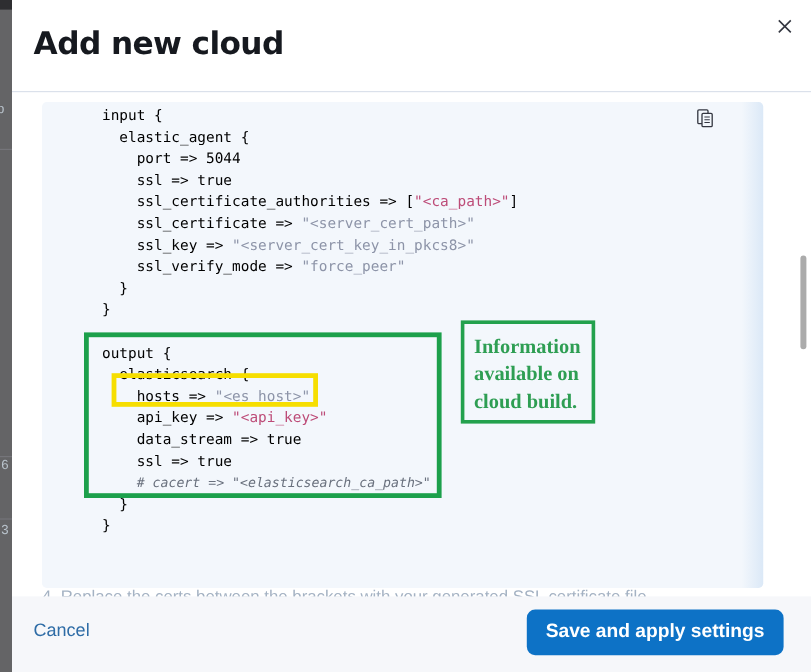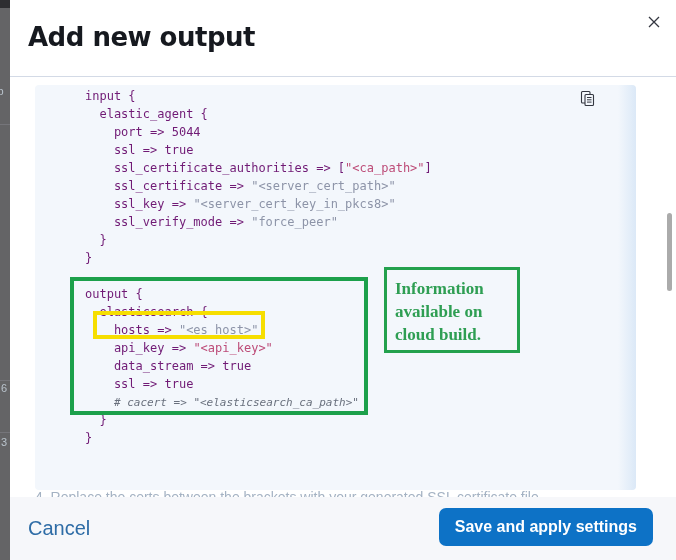--- a/index.html
+++ b/index.html
@@ -23,48 +23,48 @@
   .divider { position:absolute; left:0; top:76px; width:100%; height:1px; background:#d3dae6; }
 
   
   .content { position:absolute; left:0; top:77px; width:100%; height:420px; background:#fff; }
 
   .codeblock { position:absolute; left:25px; top:8px; width:601px; height:405px;
                background:#f3f7fc; border-radius:4px; }
   .code-pre { position:absolute; left:50px; top:2px; font-family:"DejaVu Sans Mono", monospace;
               font-size:12px; line-height:18px; color:#3d4350; white-space:pre; }
   .code-pre .line { height:18px; }
-  .tok-plain  { color:#701a75; }
+  .tok-plain  { color:#000000; }
   .tok-string { color:#8d94a8; }
   .tok-pink   { color:#bd4c78; }
   .tok-comment{ color:#69707d; font-style:italic; font-size:11px; }
   .copy-btn { position:absolute; right:38px; top:4px; width:22px; height:22px; background:transparent;
               border:none; cursor:pointer; }
   .code-fade { position:absolute; right:0; top:0; width:18px; height:100%;
                background:linear-gradient(to right, rgba(215,230,246,0), rgba(215,230,246,0.85));
                border-radius:0 4px 4px 0; }
 
   
   .outline-output { position:absolute; left:60px; top:200px; width:298px; height:138px;
                     border:4px solid #1ca04b; z-index:3; }
   .hl-hosts { position:absolute; left:83px; top:234px; width:172px; height:28px;
               border:4px solid #f6de00; z-index:4; }
-  .note-box { position:absolute; left:374px; top:190px; width:136px; height:86px;
+  .note-box { position:absolute; left:374px; top:190px; width:112px; height:86px;
               border:3px solid #23a14d; z-index:3;
               font-family:"Liberation Serif", serif; font-weight:700; font-size:17px;
               line-height:23px; color:#2e9e53; padding:7px 4px 0 8px; }
 
   .step-text { position:absolute; left:25px; top:411px; width:580px; color:#a4b2c3;
                font-size:14px; line-height:18px; white-space:nowrap; }
 
   
   .modal-footer { position:absolute; left:0; top:497px; width:666px; height:63px;
                   background:#f6f7fa; z-index:5; }
   .cancel-btn { position:absolute; left:18px; top:20px; background:transparent; border:none;
-                color:#2e6ca6; font-size:20px; font-family:"Liberation Sans", sans-serif; cursor:pointer; }
+                color:#2e6ca6; font-size:15px; font-family:"Liberation Sans", sans-serif; cursor:pointer; }
   .save-btn { position:absolute; right:23px; top:11px; height:38px; padding:0 16px;
               background:#0d72c6; border:none; border-radius:7px; color:#fff;
               font-size:16px; font-weight:700; font-family:"Liberation Sans", sans-serif; cursor:pointer; }
 
   
   .scroll-thumb { position:absolute; right:4px; top:213px; width:5px; height:78px;
                   background:#ababab; border-radius:3px; z-index:6; }
 </style>
 </head>
 <body>
@@ -75,21 +75,21 @@
   <div class="hline" style="top:380px"></div>
   <div class="hline" style="top:432px"></div>
   <span class="bg-frag" style="left:-5px; top:86px">ip</span>
   <span class="bg-frag" style="left:1px;  top:383px">6</span>
   <span class="bg-frag" style="left:1px;  top:437px">3</span>
 </div>
 
 <div class="modal">
 
   <div class="modal-header">
-    <h1 class="modal-title">Add new output</h1>
+    <h1 class="modal-title">Add new cloud</h1>
     <button class="close-btn">
       <span>
         <svg width="14" height="14" viewBox="0 0 14 14">
           <path d="M2 2 L12 12 M12 2 L2 12" stroke="#343741" stroke-width="1.3" fill="none"></path>
         </svg>
       </span>
     </button>
   </div>
   <div class="divider"></div>
 

